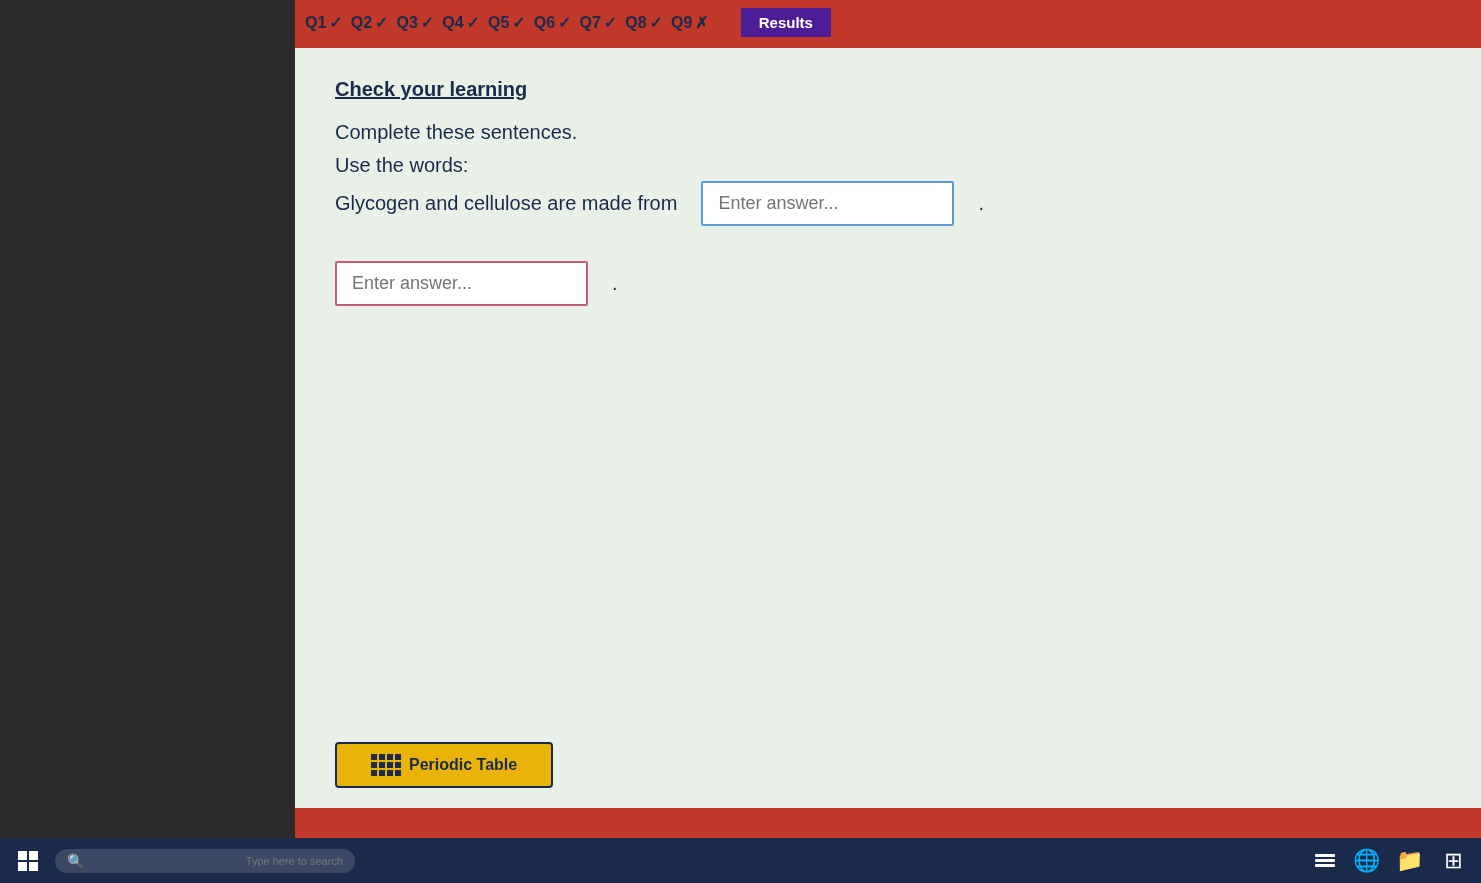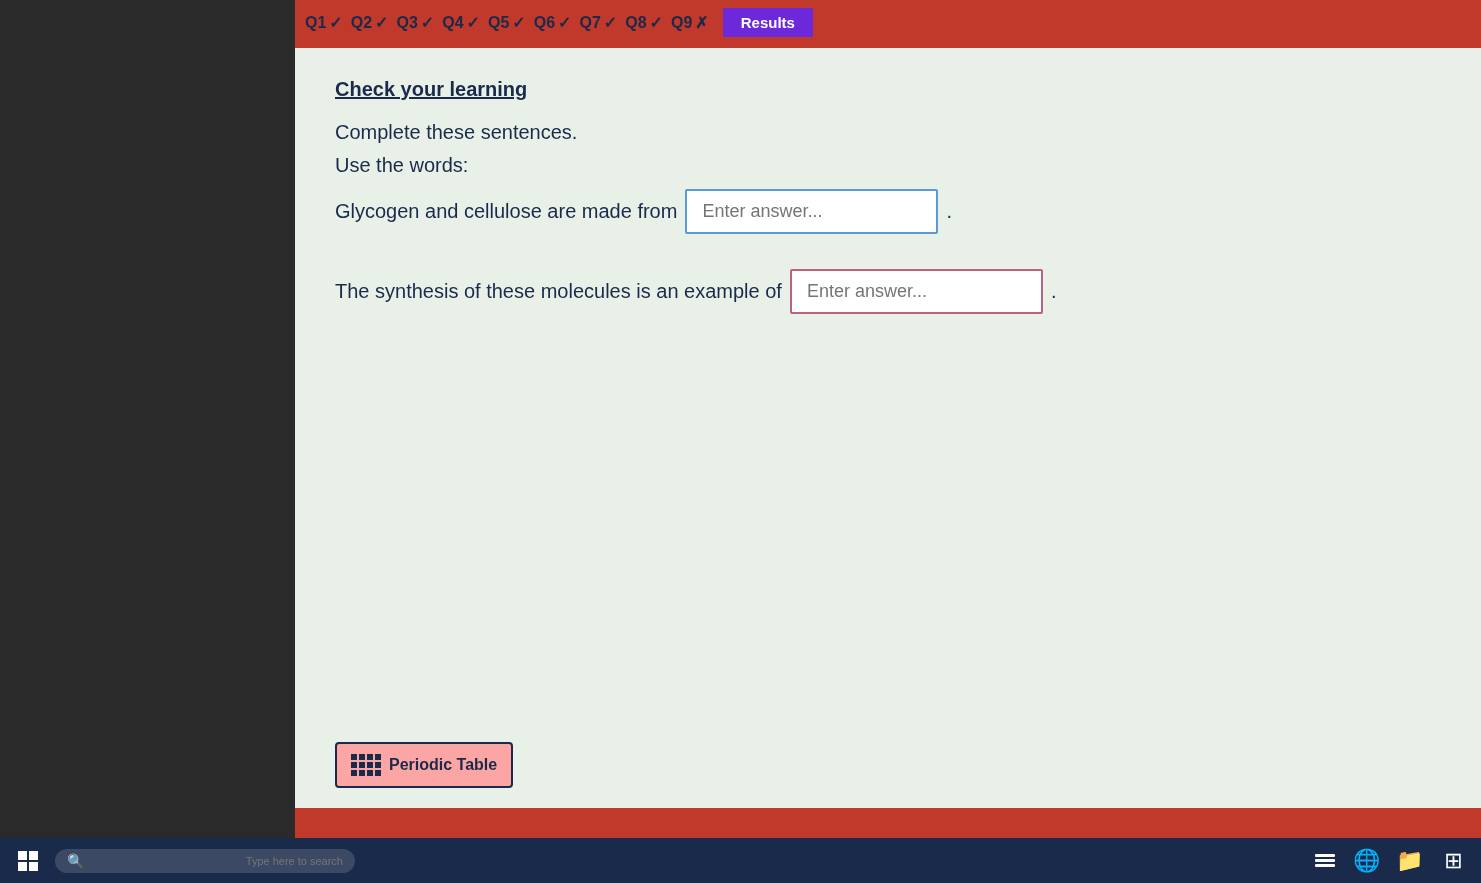--- a/index.html
+++ b/index.html
@@ -54,28 +54,28 @@
       color: #1a2a4a;
       font-size: 16px;
     }
 
     .q-item .cross {
       color: #1a2a4a;
       font-size: 16px;
     }
 
     .results-btn {
-      background: #6d28d9;
+      background: #4c1d95;
       color: white;
       padding: 6px 18px;
       border: none;
       font-size: 15px;
       font-weight: bold;
       cursor: pointer;
-      margin-left: 6px;
+      margin-left: 24px;
     }
 
     
     .content-card {
       margin: 0 0 0 0;
       background: #e8f0e8;
       padding: 30px 40px 20px 40px;
       min-height: 760px;
       position: relative;
     }
@@ -90,21 +90,21 @@
 
     .instruction-text {
       color: #1a2a4a;
       font-size: 20px;
       margin-bottom: 10px;
     }
 
     .use-words {
       color: #1a2a4a;
       font-size: 20px;
-      margin-bottom: 12px;
+      margin-bottom: 4px;
     }
 
     .word-list {
       display: flex;
       gap: 40px;
       margin-bottom: 40px;
       flex-wrap: wrap;
     }
 
     .word-item {
@@ -114,21 +114,21 @@
     }
 
     
     .sentence-row {
       display: flex;
       align-items: center;
       margin-bottom: 35px;
       font-size: 20px;
       color: #1a2a4a;
       flex-wrap: wrap;
-      gap: 8px;
+      gap: 24px;
     }
 
     .sentence-text {
       color: #1a2a4a;
       font-size: 20px;
     }
 
     .answer-input {
       border: 2px solid #5b9bd5;
       background: white;
@@ -165,24 +165,24 @@
       color: #1a2a4a;
       border: 2px solid #1a2a4a;
       padding: 14px 28px;
       font-size: 18px;
       font-weight: bold;
       cursor: pointer;
       border-radius: 4px;
     }
 
     .periodic-table-btn {
-      background: #fca5a5;
+      background: #eab308;
       color: #1a2a4a;
       border: 2px solid #1a2a4a;
-      padding: 10px 14px;
+      padding: 10px 34px;
       font-size: 16px;
       font-weight: bold;
       cursor: pointer;
       border-radius: 4px;
       display: flex;
       align-items: center;
       gap: 8px;
     }
 
     .periodic-icon {
@@ -346,21 +346,20 @@
     <div class="use-words">Use the words:</div>
 
 
     <div class="sentence-row">
       <span class="sentence-text">Glycogen and cellulose are made from</span>
       <input class="answer-input" type="text" placeholder="Enter answer..." style="">
       <span class="period">.</span>
     </div>
 
     <div class="sentence-row">
-      <span class="sentence-text">The synthesis of these molecules is an example of</span>
       <input class="answer-input pink-border" type="text" placeholder="Enter answer..." style="">
       <span class="period">.</span>
     </div>
 
     <div class="bottom-area">
       <button class="periodic-table-btn">
         <div class="periodic-icon">
           <span></span>
             <span></span>
             <span></span>

